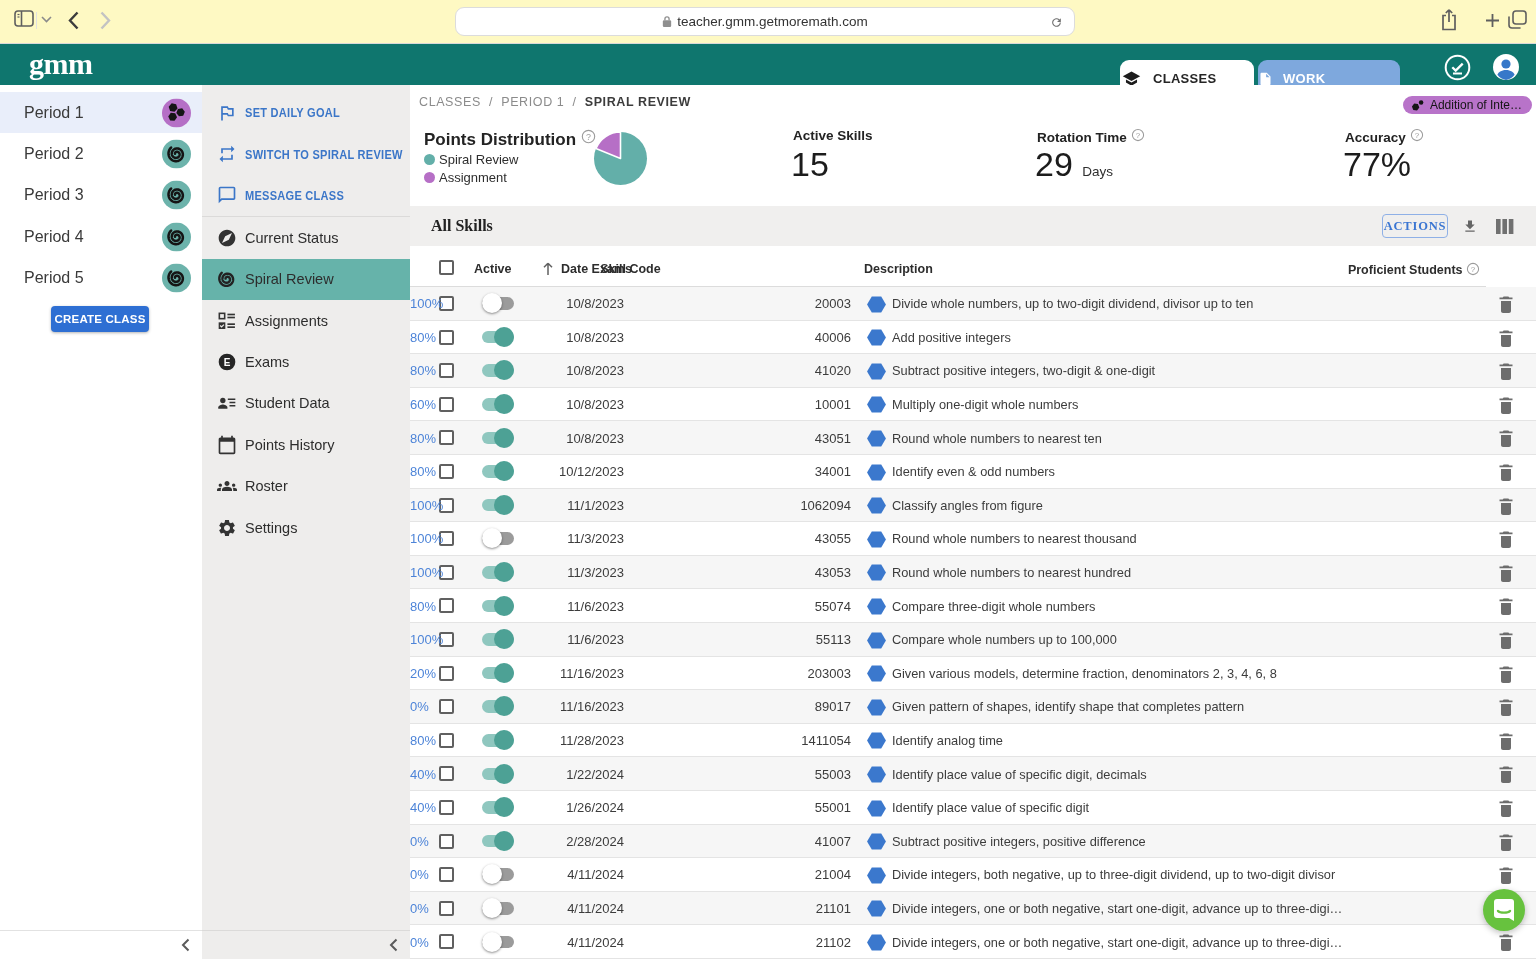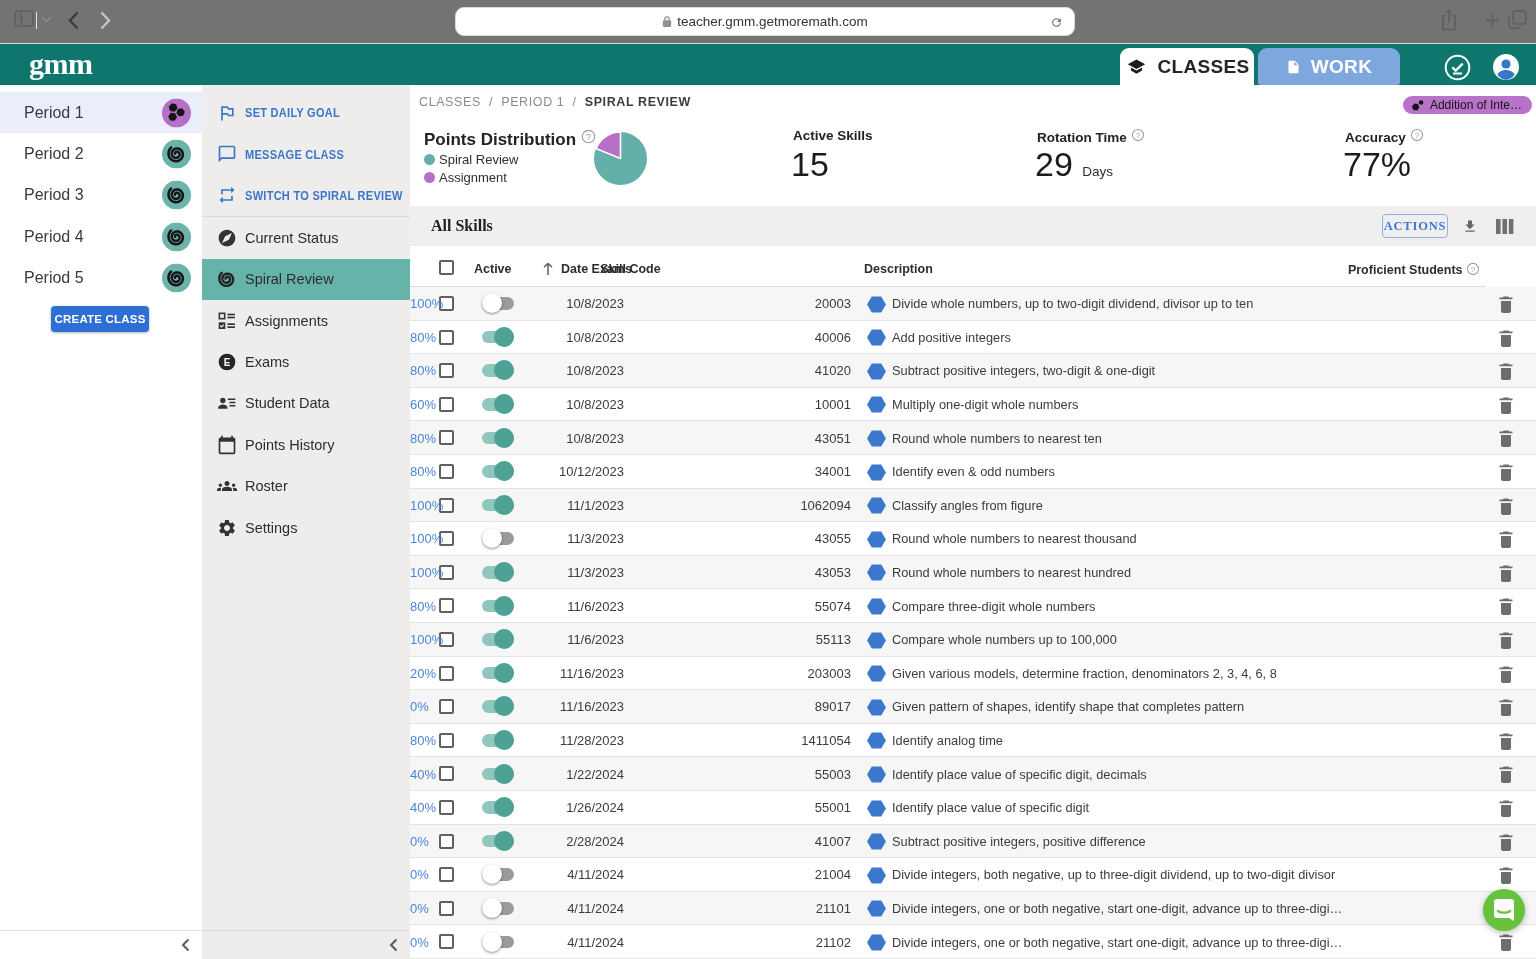--- a/index.html
+++ b/index.html
@@ -1,23 +1,23 @@
 <!DOCTYPE html>
 <html><head><meta charset="utf-8"><style>
 * { margin:0; padding:0; box-sizing:border-box; }
 html,body { width:1536px; height:959px; overflow:hidden; font-family:"Liberation Sans",sans-serif; background:#fff; }
 #page { position:relative; width:1536px; height:959px; }
 
-#chrome { position:absolute; top:0; left:0; width:1536px; height:44px; background:#737373; border-bottom:1px solid #d9d9d9; }
+#chrome { position:absolute; top:0; left:0; width:1536px; height:44px; background:#fef9c3; border-bottom:1px solid #d9d9d9; }
 #urlbar { position:absolute; left:455px; top:7px; width:620px; height:29px; border:1px solid #dcdcdc; border-radius:9px; background:#fff; text-align:center; line-height:28px; font-size:13.5px; color:#333; }
 .chrome-ic { position:absolute; top:10px; }
 
 #appbar { position:absolute; top:44px; left:0; width:1536px; height:41px; background:#0f766e; }
 #logo { position:absolute; left:29px; top:3px; font-family:"Liberation Serif",serif; font-weight:bold; font-size:30px; color:#fff; letter-spacing:-0.5px; }
-.tab { position:absolute; top:4px; height:37px; border-radius:9px 9px 0 0; display:flex; align-items:center; justify-content:center; gap:10px; font-weight:bold; font-size:19px; letter-spacing:0.3px; }
+.tab { position:absolute; top:16px; height:37px; border-radius:9px 9px 0 0; display:flex; align-items:center; justify-content:flex-start; gap:10px; font-weight:bold; font-size:13px; letter-spacing:0.3px; }
 #tab-classes { left:1120px; width:134px; background:#fff; color:#252525; }
 #tab-work { left:1258px; width:142px; background:#7ea8dd; color:#fff; border-radius:9px 9px 3px 3px; }
 
 #sb1 { position:absolute; left:0; top:85px; width:202px; height:874px; background:#fff; padding-top:7px; }
 .prow { position:relative; height:41.4px; }
 .prow.sel { background:#e9eefa; }
 .ptxt { position:absolute; left:24px; top:50%; transform:translateY(-50%); font-size:16px; color:#3a3a3a; }
 .picon { position:absolute; right:11px; top:50%; transform:translateY(-50%); height:29px; }
 #createbtn { position:absolute; left:51px; top:221px; width:98px; height:26px; background:#2e6fd3; color:#fff; font-size:11.5px; font-weight:bold; letter-spacing:0.2px; border-radius:4px; text-align:center; line-height:26px; white-space:nowrap; box-shadow:0 1px 3px rgba(0,0,0,0.3); }
 .sbfoot { position:absolute; bottom:0; left:0; right:0; height:29px; border-top:1px solid #e2e2e2; }
@@ -184,32 +184,32 @@
         <span class="nic">
           <svg width="20" height="20" viewBox="0 0 24 24" fill="#3b76c8">
             <path d="M14 6l-1-2H5v17h2v-7h5l1 2h7V6h-6zm4 8h-4l-1-2H7V6h5l1 2h5v6z"></path>
           </svg>
         </span>
         <span class="nlb">SET DAILY GOAL</span>
       </div>
  <div class="nav bluelink">
         <span class="nic">
           <svg width="20" height="20" viewBox="0 0 24 24" fill="#3b76c8">
+            <path d="M7 7h10v3l4-4-4-4v3H5v6h2V7zm10 10H7v-3l-4 4 4 4v-3h12v-6h-2v4z"></path>
+          </svg>
+        </span>
+        <span class="nlb">SWITCH TO SPIRAL REVIEW</span>
+      </div>
+ <div class="nav bluelink">
+        <span class="nic">
+          <svg width="20" height="20" viewBox="0 0 24 24" fill="#3b76c8">
             <path d="M20 2H4c-1.1 0-2 .9-2 2v18l4-4h14c1.1 0 2-.9 2-2V4c0-1.1-.9-2-2-2zm0 14H5.2L4 17.2V4h16v12z"></path>
           </svg>
         </span>
         <span class="nlb">MESSAGE CLASS</span>
-      </div>
- <div class="nav bluelink">
-        <span class="nic">
-          <svg width="20" height="20" viewBox="0 0 24 24" fill="#3b76c8">
-            <path d="M7 7h10v3l4-4-4-4v3H5v6h2V7zm10 10H7v-3l-4 4 4 4v-3h12v-6h-2v4z"></path>
-          </svg>
-        </span>
-        <span class="nlb">SWITCH TO SPIRAL REVIEW</span>
       </div>
  <hr>
  <div class="nav dark">
         <span class="nic">
           <svg width="20" height="20" viewBox="0 0 24 24" fill="#333333">
             <path d="M12 2C6.48 2 2 6.48 2 12s4.48 10 10 10 10-4.48 10-10S17.52 2 12 2zm2.19 12.19L6 18l3.81-8.19L18 6l-3.81 8.19z"></path>
           </svg>
         </span>
         <span class="nlb">Current Status</span>
       </div>

